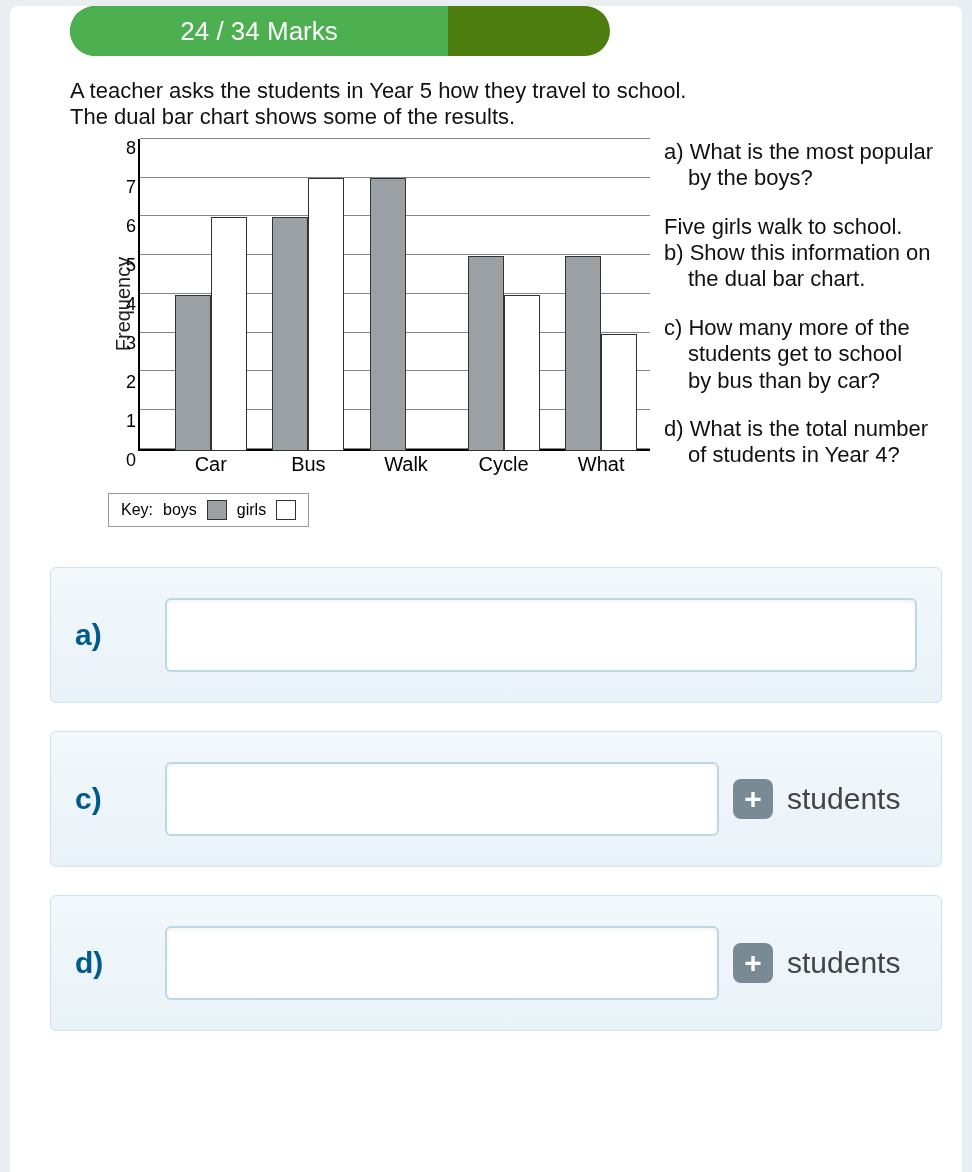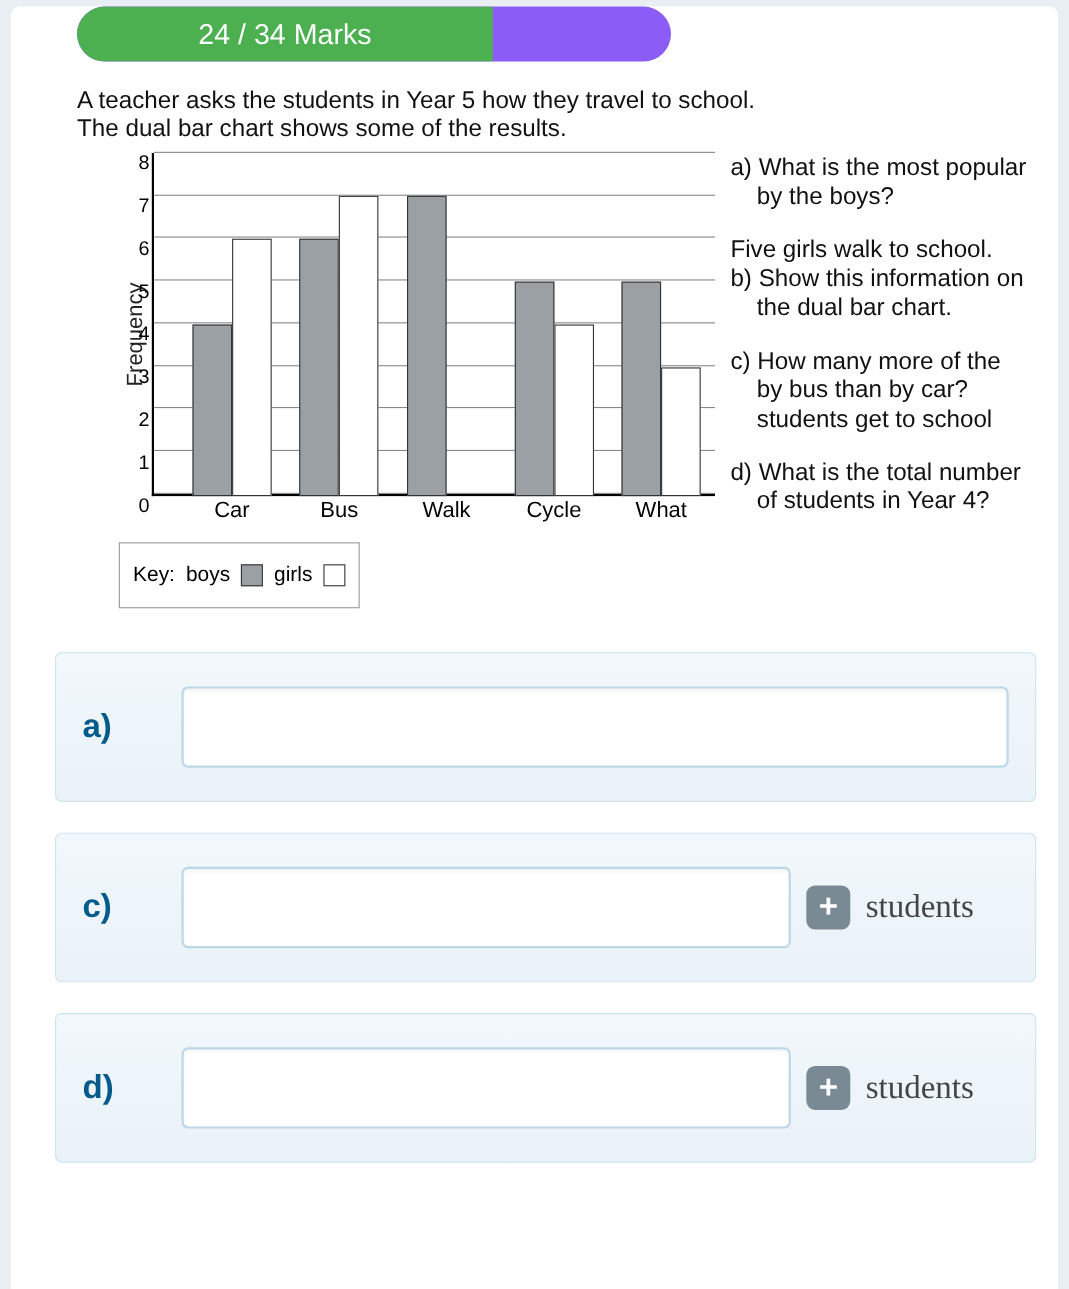--- a/index.html
+++ b/index.html
@@ -23,21 +23,21 @@
   }
   .title {
     color: #3aa0d1;
     font-size: 34px;
     font-weight: 600;
   }
   .progress-wrap {
     margin-top: 6px;
     width: 540px;
     height: 50px;
-    background: #8b5cf6;
+    background: #4d7c0f;
     border-radius: 25px;
     position: relative;
     overflow: hidden;
   }
   .progress-fill {
     background: #4caf50;
     height: 100%;
     width: 70%;
     border-radius: 25px 0 0 25px;
     display: flex;
@@ -134,22 +134,22 @@
     font-size: 20px;
     width: 100%;
     text-align: center;
   }
   .key {
     margin: 24px 0 0 38px;
     display: inline-flex;
     align-items: center;
     gap: 10px;
     border: 1px solid #999;
-    padding: 18px 12px;
-    font-size: 19px;
+    padding: 6px 12px;
+    font-size: 16px;
   }
   .swatch {
     width: 20px; height: 20px; border: 1px solid #333; display: inline-block;
   }
   .swatch.boys { background: #9aa0a3; }
   .swatch.girls { background: #fff; }
   
   .answers {
     margin-top: 40px;
     margin-left: -20px;
@@ -194,21 +194,21 @@
     font-size: 30px;
     font-weight: bold;
     display: flex;
     align-items: center;
     justify-content: center;
     cursor: pointer;
   }
   .unit {
     font-size: 30px;
     color: #444;
-    font-family: Liberation Serif, serif;
+    font-family: Liberation Sans, sans-serif;
     min-width: 130px;
   }
 </style>
 </head>
 <body>
 
 <div class="outer">
 
   <div class="header">
     <div class="progress-wrap">
@@ -287,21 +287,21 @@
 
     <div class="sidetext">
       <div class="qblock">
         a) What is the most popular<div class="indent">by the boys?</div>
       </div>
       <div class="qblock">
         <div>Five girls walk to school.</div>
         b) Show this information on<div class="indent">the dual bar chart.</div>
       </div>
       <div class="qblock">
-        c) How many more of the<div class="indent">by bus than by car?</div><div class="indent">students get to school</div>
+        c) How many more of the<div class="indent">students get to school</div><div class="indent">by bus than by car?</div>
       </div>
       <div class="qblock">
         d) What is the total number<div class="indent">of students in Year 4?</div>
       </div>
     </div>
   </div>
 
   <div class="answers">
 
     <div class="panel">

